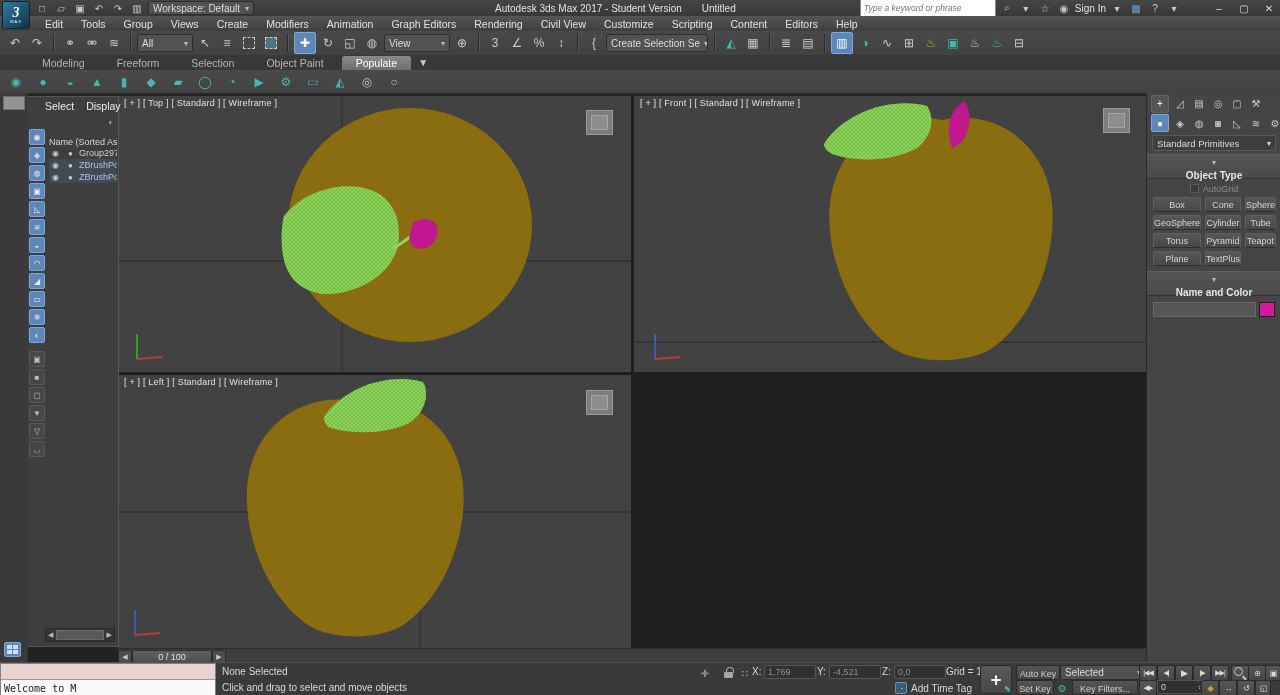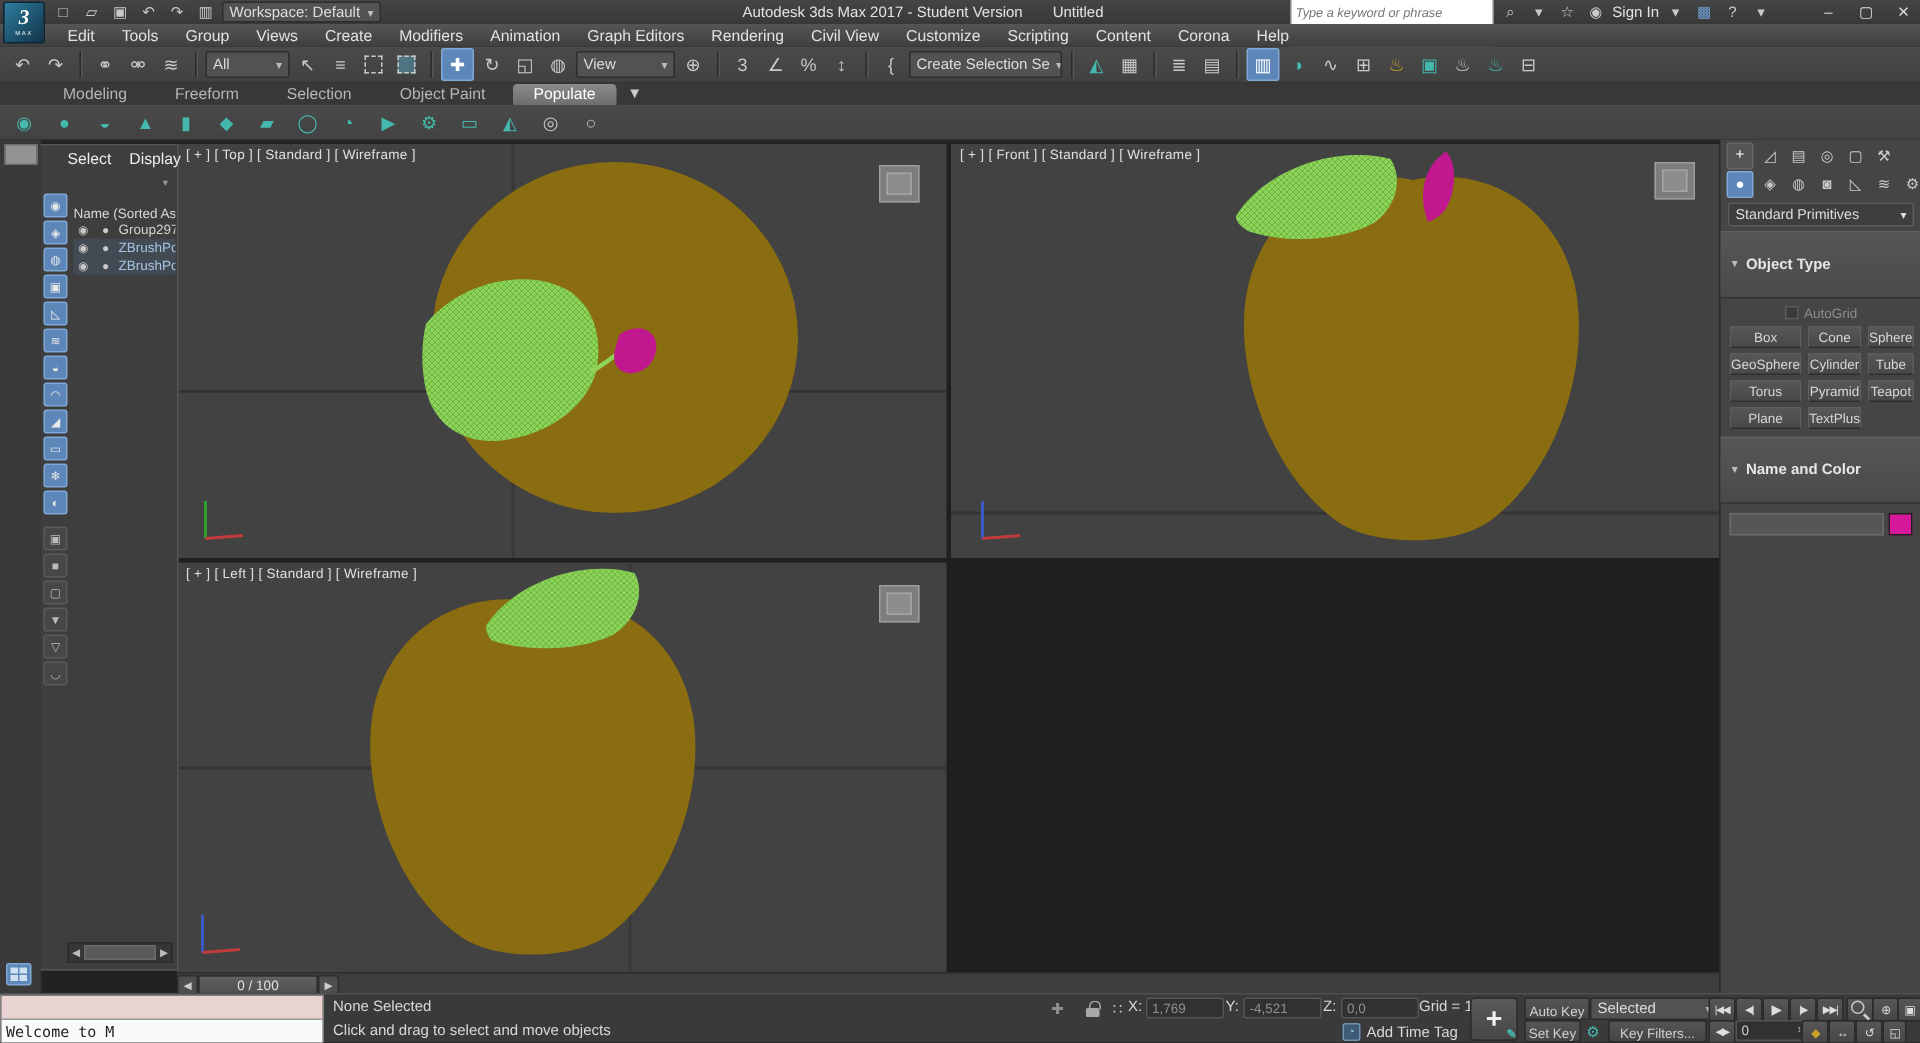--- a/index.html
+++ b/index.html
@@ -54,21 +54,21 @@
   .vplabel{position:absolute;top:2px;left:6px;font-size:9px;color:#e0e0e0;z-index:3;letter-spacing:.2px;}
   .vcube{position:absolute;width:25px;height:23px;background:#7d7d7d;border:1px solid #9b9b9b;z-index:3;}
   .vcube::before{content:"";position:absolute;left:4px;top:4px;right:4px;bottom:4px;background:#8d8d8d;border:1px solid #a5a5a5;}
   .gline-h{position:absolute;left:0;right:0;height:2px;background:#343434;}
   .gline-v{position:absolute;top:0;bottom:0;width:2px;background:#383838;}
   .tripod{position:absolute;z-index:3;}
   
   .cmdpanel{left:1146px;top:93px;width:134px;height:569px;background:#454545;border-left:1px solid #2a2a2a;}
   .cp-dd{margin:3px 5px;height:14px;background:#3e3e3e;border:1px solid #5a5a5a;border-radius:2px;display:flex;align-items:center;padding:0 4px;font-size:9.5px;color:#ddd;}
   .cp-dd::after{content:"▾";margin-left:auto;font-size:8px;}
-  .rollhead{height:15px;background:linear-gradient(#565656,#4a4a4a);border-top:1px solid #5f5f5f;border-bottom:1px solid #333;display:flex;align-items:center;gap:4px;padding:14px 6px;font-size:10px;font-weight:bold;color:#e6e6e6;}
+  .rollhead{height:15px;background:linear-gradient(#565656,#4a4a4a);border-top:1px solid #5f5f5f;border-bottom:1px solid #333;display:flex;align-items:center;gap:4px;padding:4px 6px;font-size:10px;font-weight:bold;color:#e6e6e6;flex-direction:column;}
   .rollhead .tri{font-size:7px;color:#bbb;font-weight:normal;}
   .cpbtn{height:13px;background:linear-gradient(#575757,#484848);border:1px solid #5e5e5e;border-bottom-color:#2e2e2e;border-radius:2px;color:#d6d6d6;font-size:9px;display:flex;align-items:center;justify-content:center;}
   .agrid{display:flex;align-items:center;justify-content:center;gap:4px;font-size:9px;color:#8d8d8d;height:13px;}
   .chk{width:7px;height:7px;background:#3a3a3a;border:1px solid #5c5c5c;}
   .swatch{width:14px;height:13px;background:#d6199a;border:1px solid #1e1e1e;}
   .namefield{height:13px;background:#565656;border:1px solid #6a6a6a;flex:1;}
   
   .trackbar{left:118px;top:648px;width:1028px;height:14px;background:#3d3d3d;border-top:1px solid #2c2c2c;border-bottom:4px solid #4d7c0f;}
   .tsarrow{position:absolute;top:1px;width:12px;height:11px;background:#4e4e4e;border:1px solid #2d2d2d;border-radius:2px;display:flex;align-items:center;justify-content:center;font-size:7px;color:#ccc;}
   .tsthumb{position:absolute;left:14px;top:1px;width:78px;height:11px;background:linear-gradient(#616161,#4f4f4f);border:1px solid #2d2d2d;border-radius:2px;display:flex;align-items:center;justify-content:center;font-size:9px;color:#e0e0e0;}
@@ -155,21 +155,21 @@
   <span class="menu">Views</span>
   <span class="menu">Create</span>
   <span class="menu">Modifiers</span>
   <span class="menu">Animation</span>
   <span class="menu">Graph Editors</span>
   <span class="menu">Rendering</span>
   <span class="menu">Civil View</span>
   <span class="menu">Customize</span>
   <span class="menu">Scripting</span>
   <span class="menu">Content</span>
-  <span class="menu">Corona</span>
+  <span class="menu">Editors</span>
   <span class="menu">Help</span>
 </div>
 
 <div class="ab toolbar">
   <span class="ic" data-g="↶"></span>
   <span class="ic" data-g="↷"></span>
   <span class="sep"></span>
   <span class="ic" data-g="⚭"></span>
   <span class="ic" data-g="⚮"></span>
   <span class="ic" data-g="≋"></span>

